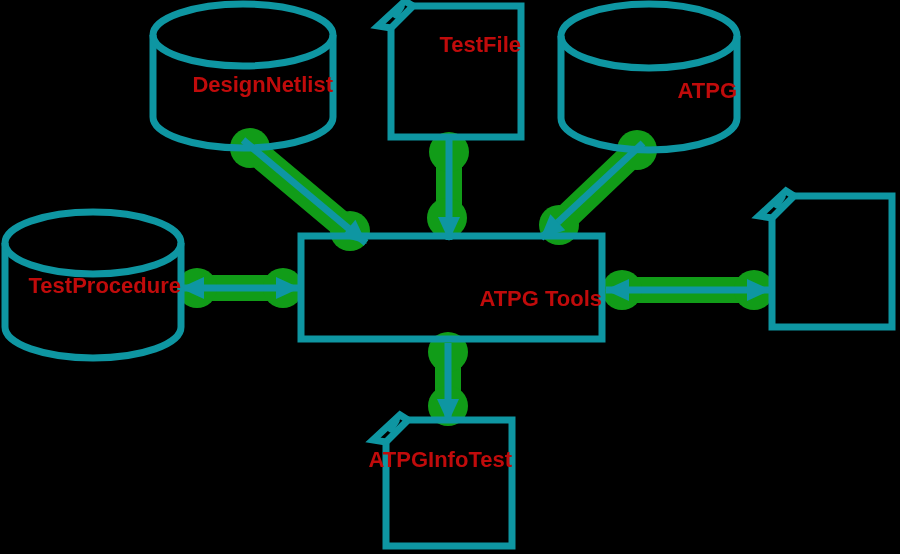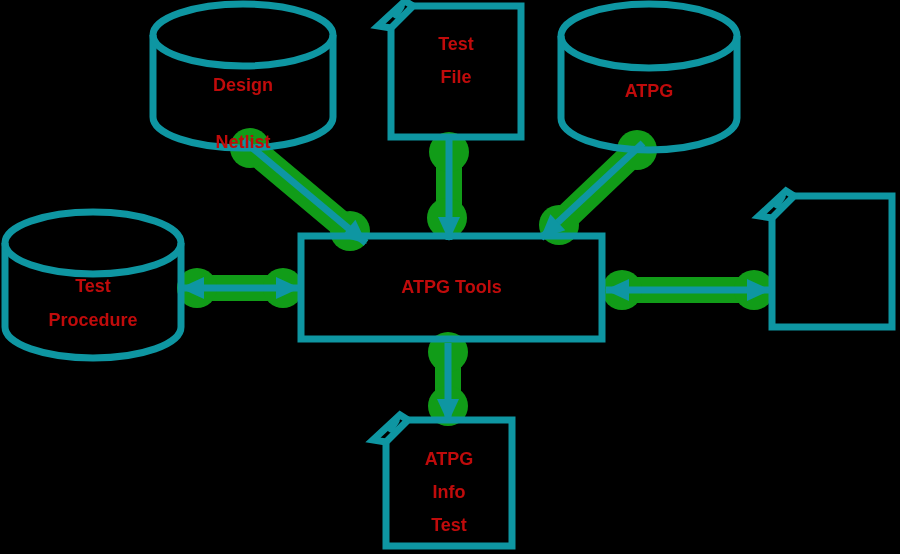--- a/index.html
+++ b/index.html
@@ -12,34 +12,34 @@
   .stage{
     position:relative;
     width:900px;height:554px;
     background:var(--bg);
     overflow:hidden;
     font-family:"Liberation Sans", sans-serif;
   }
   .stage svg{position:absolute;left:0;top:0;}
   .label{
     position:absolute;
-    display:flex;flex-direction:column;align-items:center;justify-content:flex-end;
+    display:flex;flex-direction:row;align-items:center;justify-content:flex-end;
     color:var(--red);
     font-weight:bold;
-    font-size:18px;
+    font-size:22px;
     text-align:center;
     white-space:nowrap;
     pointer-events:none;
   }
   .label span{display:block;}
-  .lbl-design-netlist   {left:153px; top:69px;  width:180px; line-height:32px;gap:25px;}
+  .lbl-design-netlist   {left:153px; top:69px;  width:180px; line-height:32px;}
   .lbl-test-procedure   {left:391px; top:28px;  width:130px; line-height:33px;}
   .lbl-atpg-library     {left:561px; top:75px;  width:176px; line-height:32px;}
   .lbl-test-patterns    {left:5px;   top:269px; width:176px; line-height:34px;}
-  .lbl-atpg-tools       {left:301px; top:270px; width:301px; line-height:34px;}
+  .lbl-atpg-tools       {left:301px; top:282px; width:301px; line-height:34px;}
   .lbl-fault-list       {left:772px; top:228px; width:120px; line-height:34px;}
   .lbl-atpg-info-files  {left:386px; top:443px; width:126px; line-height:33px;}
 </style>
 </head>
 <body>
 
 <div class="stage">
 
   <svg width="900" height="554" viewBox="0 0 900 554">
     <defs>

